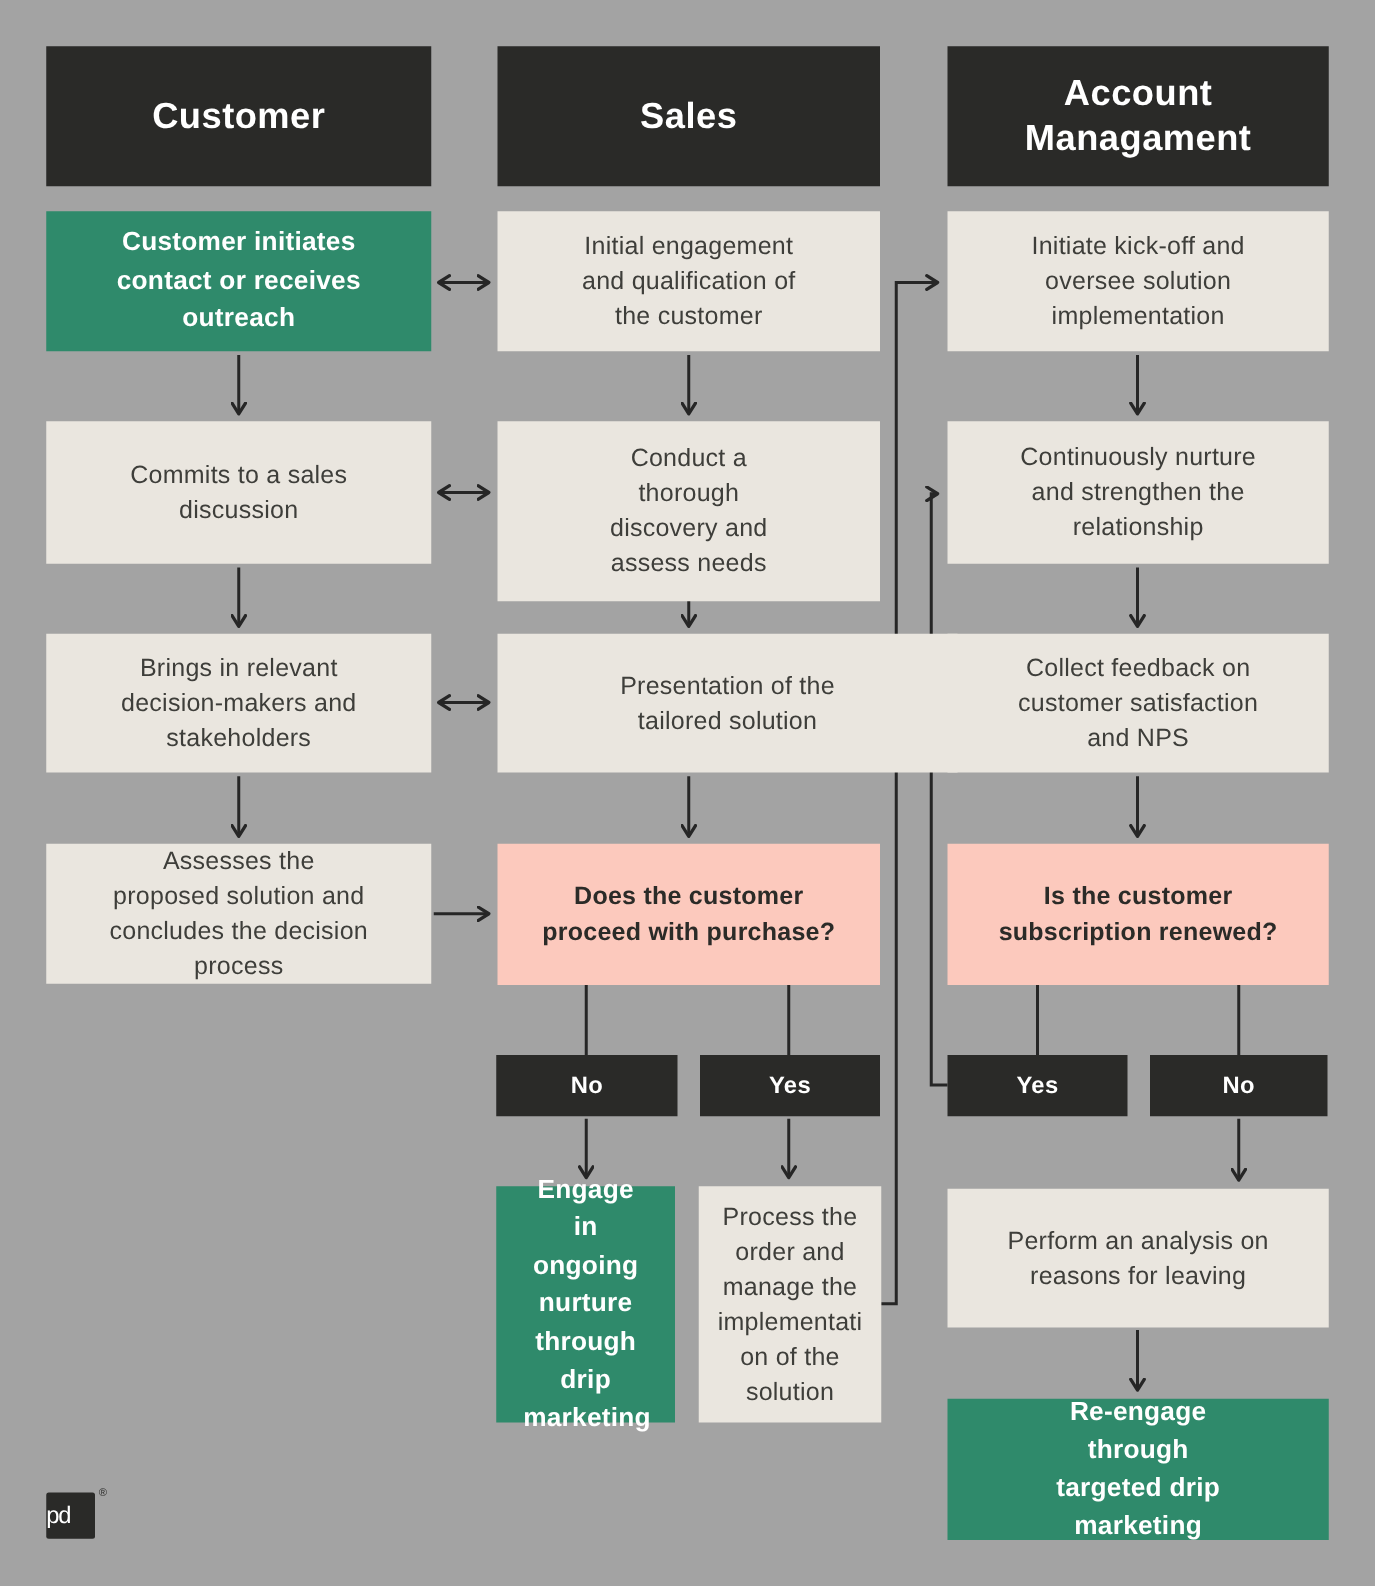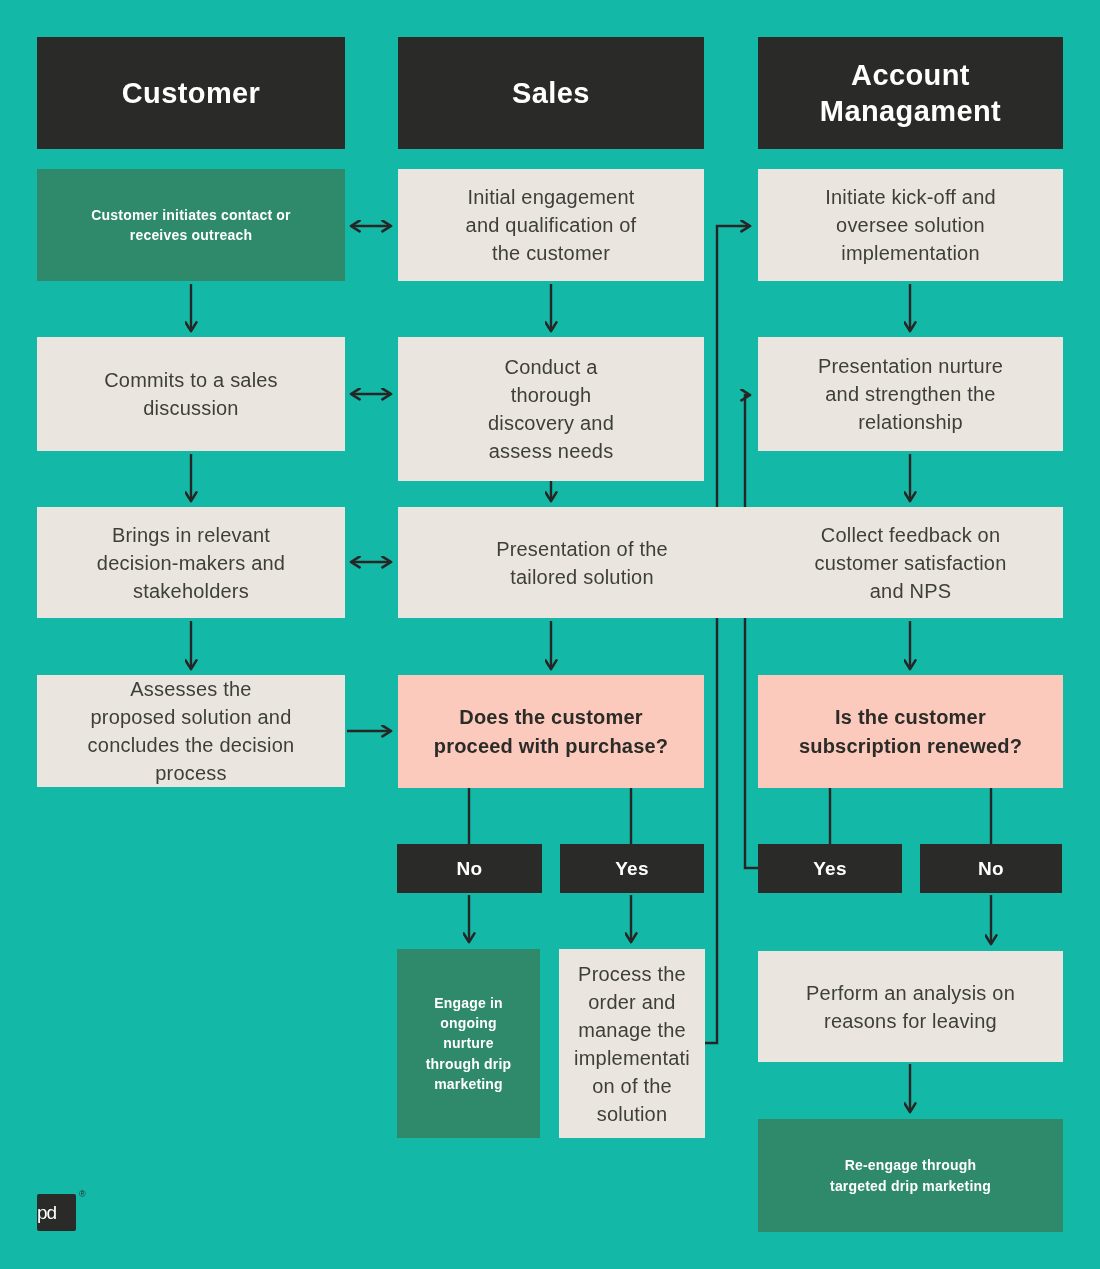--- a/index.html
+++ b/index.html
@@ -1,31 +1,31 @@
 <!DOCTYPE html>
 <html><head>
 <meta charset="utf-8">
 <style>
   html,body{margin:0;padding:0;background:#ffffff;}
   .canvas{
-    position:relative;width:1100px;height:1269px;background:#14b8a6;overflow:hidden;
+    position:relative;width:1100px;height:1269px;background:#a3a3a3;overflow:hidden;
     font-family:"Liberation Sans","DejaVu Sans",sans-serif;
   }
   .arrows{position:absolute;left:0;top:0;width:1100px;height:1269px;pointer-events:none;}
   .box{
     position:absolute;display:flex;align-items:center;justify-content:center;
     text-align:center;box-sizing:border-box;
   }
   .box span{display:inline-block;}
   .header{
     background:#2a2a28;color:#ffffff;font-weight:bold;font-size:29px;line-height:1.25;
     letter-spacing:.4px;padding:0 16px;
   }
   .beige{background:#eae6df;color:#3e3e3a;font-size:20px;line-height:1.4;letter-spacing:.2px;padding:16px 12px;}
-  .green{background:#2f8a6b;color:#ffffff;font-weight:bold;font-size:14px;line-height:1.45;letter-spacing:.2px;padding:0 12px;}
+  .green{background:#2f8a6b;color:#ffffff;font-weight:bold;font-size:21px;line-height:1.45;letter-spacing:.2px;padding:0 12px;}
   .pink{background:#fcc9bd;color:#2b2b28;font-weight:bold;font-size:20px;line-height:1.45;letter-spacing:.2px;padding:11px 12px;}
   .tag{background:#2a2a28;color:#ffffff;font-weight:bold;font-size:19px;letter-spacing:.3px;align-items:center;}
   .wrapword{overflow-wrap:break-word;word-wrap:break-word;}
   .logo{
     position:absolute;left:37px;top:1194px;width:39px;height:37px;background:#2a2a28;
     color:#ffffff;display:flex;align-items:center;justify-content:flex-start;
     font-weight:normal;font-size:19px;letter-spacing:-1px;border-radius:2px;
   }
   .reg{
     position:absolute;left:79px;top:1189px;font-size:9px;color:#2a2a28;
@@ -98,21 +98,21 @@
     <span style="max-width:185px">Initiate kick-off and oversee solution implementation</span>
   </div>
 
   <div class="box beige" style="left:37px;top:337px;width:308px;height:114px">
     <span style="max-width:180px">Commits to a sales discussion</span>
   </div>
   <div class="box beige" style="left:398px;top:337px;width:306px;height:144px">
     <span style="max-width:172px">Conduct a thorough discovery and assess needs</span>
   </div>
   <div class="box beige" style="left:758px;top:337px;width:305px;height:114px">
-    <span style="max-width:195px">Presentation nurture and strengthen the relationship</span>
+    <span style="max-width:195px">Continuously nurture and strengthen the relationship</span>
   </div>
 
   <div class="box beige" style="left:37px;top:507px;width:308px;height:111px">
     <span style="max-width:190px">Brings in relevant decision-makers and stakeholders</span>
   </div>
   <div class="box beige" style="left:398px;top:507px;width:368px;height:111px">
     <span style="max-width:185px">Presentation of the tailored solution</span>
   </div>
   <div class="box beige" style="left:758px;top:507px;width:305px;height:111px">
     <span style="max-width:198px">Collect feedback on customer satisfaction and NPS</span>

